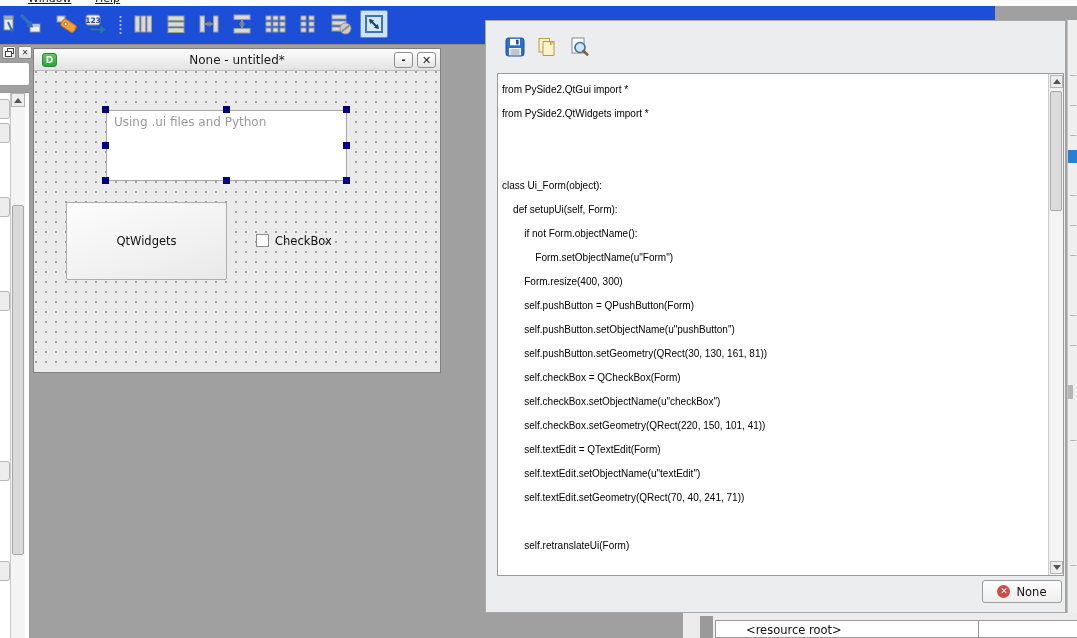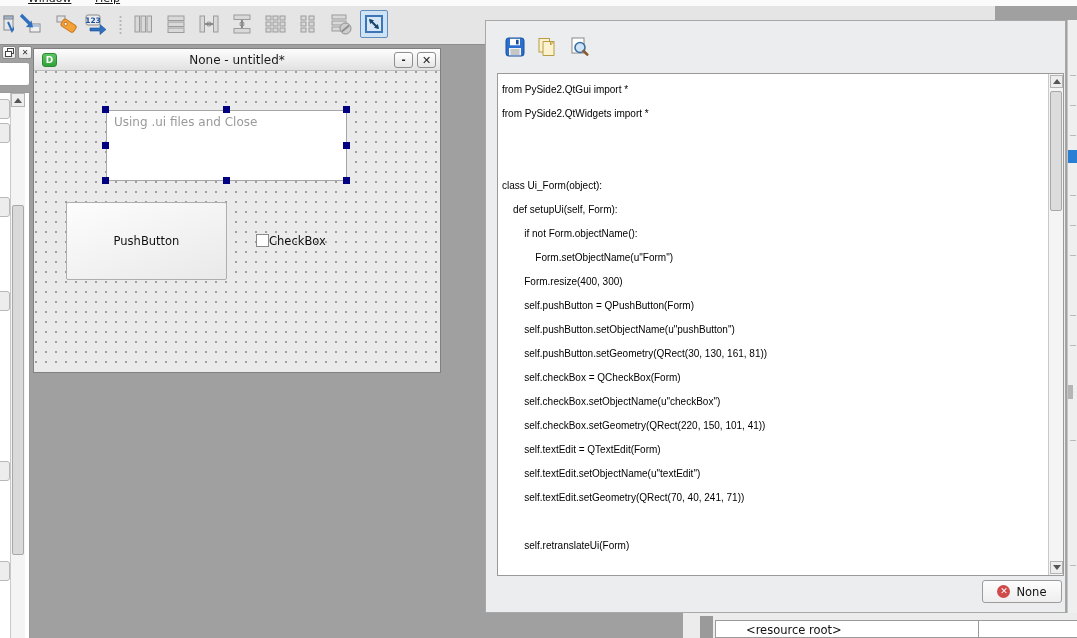--- a/index.html
+++ b/index.html
@@ -3,21 +3,21 @@
 <meta charset="utf-8">
 <style>
   * { margin:0; padding:0; box-sizing:border-box; }
   html,body { width:1077px; height:638px; }
   body { font-family:"DejaVu Sans","Liberation Sans",sans-serif; overflow:hidden; background:#a0a0a0; }
   #screen { position:relative; width:1077px; height:638px; background:#a0a0a0; overflow:hidden; }
 
   
   #menubar { position:absolute; left:0; top:0; width:1077px; height:6px; background:#fbfbfb; overflow:hidden; z-index:3; }
   .menu-frag { position:absolute; top:-8px; font-size:11px; color:#1a1a1a; text-decoration:underline; }
-  #main-toolbar { position:absolute; left:0; top:6px; width:995px; height:39px; background:#e5e5e5; border-bottom:1px solid #8e8e8e; z-index:2; }
+  #main-toolbar { position:absolute; left:0; top:6px; width:995px; height:39px; background:#1d4ed8; border-bottom:1px solid #8e8e8e; z-index:2; }
   .tbbtn { position:absolute; top:4px; width:28px; height:28px; display:flex; align-items:center; justify-content:center; }
   .tbbtn svg { display:block; }
   .tb-sep { position:absolute; top:9px; width:3px; height:20px;
     background-image:radial-gradient(circle,#b5b5b5 1px,transparent 1.2px); background-size:3px 4px; }
   .tbbtn.checked { background:#cfe3f5; border:1px solid #5c8fc0; border-radius:2px; }
 
   
   #left-dock { position:absolute; left:0; top:45px; width:30px; height:593px; z-index:1; }
   .dock-btn { position:absolute; width:14px; height:13px; background:linear-gradient(#ffffff,#e4e4e4);
     border:1px solid #8a8a8a; border-radius:2px; display:flex; align-items:center; justify-content:center;
@@ -47,21 +47,21 @@
   #form-canvas { position:absolute; left:1px; top:22px; right:1px; bottom:1px; background:#ebebeb;
     background-image:radial-gradient(circle,#9f9f9f 0.9px,transparent 1.1px); background-size:10px 10px; background-position:6px 6px; }
 
   #textedit-widget { position:absolute; left:106px; top:110px; width:241px; height:71px; background:#fff;
     border:1px solid #a6a6a6; padding:4px 7px; font-size:12px; color:#9a9a9a; z-index:5; }
   .handle { position:absolute; width:7px; height:7px; background:#000080; z-index:6; }
   #pushbutton-widget { position:absolute; left:66px; top:202px; width:161px; height:78px;
     background:linear-gradient(160deg,#fdfdfd,#e9e9e9); border:1px solid #aeaeae; border-radius:2px;
     display:flex; align-items:center; justify-content:center; font-size:11.5px; color:#111; z-index:5; }
   #checkbox-widget { position:absolute; left:256px; top:220px; width:101px; height:41px; display:flex;
-    align-items:center; z-index:5; }
+    align-items:center; gap:6px; z-index:5; }
   #checkbox-box { width:13px; height:13px; background:#fff; border:1px solid #8a8a8a; }
   #checkbox-label { font-size:11.5px; color:#111; }
 
   
   #code-dialog { position:absolute; left:485px; top:20px; width:581px; height:593px; background:#ecedee;
     border:1px solid #a8a8a8; z-index:7; }
   .dlg-tbbtn { position:absolute; top:15px; width:26px; height:26px; display:flex; align-items:center; justify-content:center; }
   #code-frame { position:absolute; left:11px; top:52px; width:567px; height:503px; background:#fff; border:1px solid #9a9a9a; overflow:hidden; }
   #code-text { position:absolute; left:4px; top:4px; right:17px; white-space:pre; font-family:Liberation Sans, sans-serif;
     font-size:10px; line-height:24px; color:#000; }
@@ -267,30 +267,30 @@
   <div id="form-window">
     <div id="form-titlebar">
       <div id="form-app-icon">D</div>
       <div id="form-title">None - untitled*</div>
       <div class="cap-btn" style="right:27px;">-</div>
       <div class="cap-btn" style="right:4px; font-size:11px;">✕</div>
     </div>
     <div id="form-canvas"></div>
   </div>
 
-  <div id="textedit-widget">Using .ui files and Close</div>
+  <div id="textedit-widget">Using .ui files and Python</div>
   <div class="handle" style="left:102px; top:106px;"></div>
   <div class="handle" style="left:223px; top:106px;"></div>
   <div class="handle" style="left:343px; top:106px;"></div>
   <div class="handle" style="left:102px; top:142px;"></div>
   <div class="handle" style="left:343px; top:142px;"></div>
   <div class="handle" style="left:102px; top:177px;"></div>
   <div class="handle" style="left:223px; top:177px;"></div>
   <div class="handle" style="left:343px; top:177px;"></div>
-  <div id="pushbutton-widget">PushButton</div>
+  <div id="pushbutton-widget">QtWidgets</div>
   <div id="checkbox-widget">
     <span id="checkbox-box"></span>
     <span id="checkbox-label">CheckBox</span>
   </div>
 
   <div id="code-dialog">
     <div class="dlg-tbbtn" style="left:16px;">
       <span>
         <svg width="22" height="22">
             <rect x="2" y="2" width="18" height="18" rx="2.5" fill="#2a6fce" stroke="#1b4f9c"></rect>

